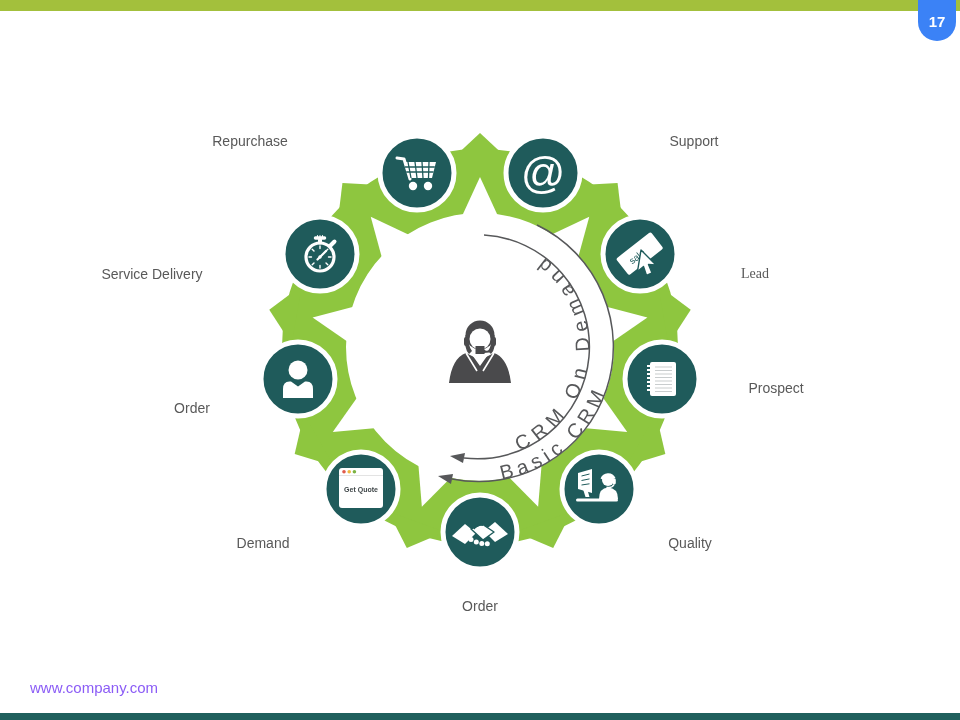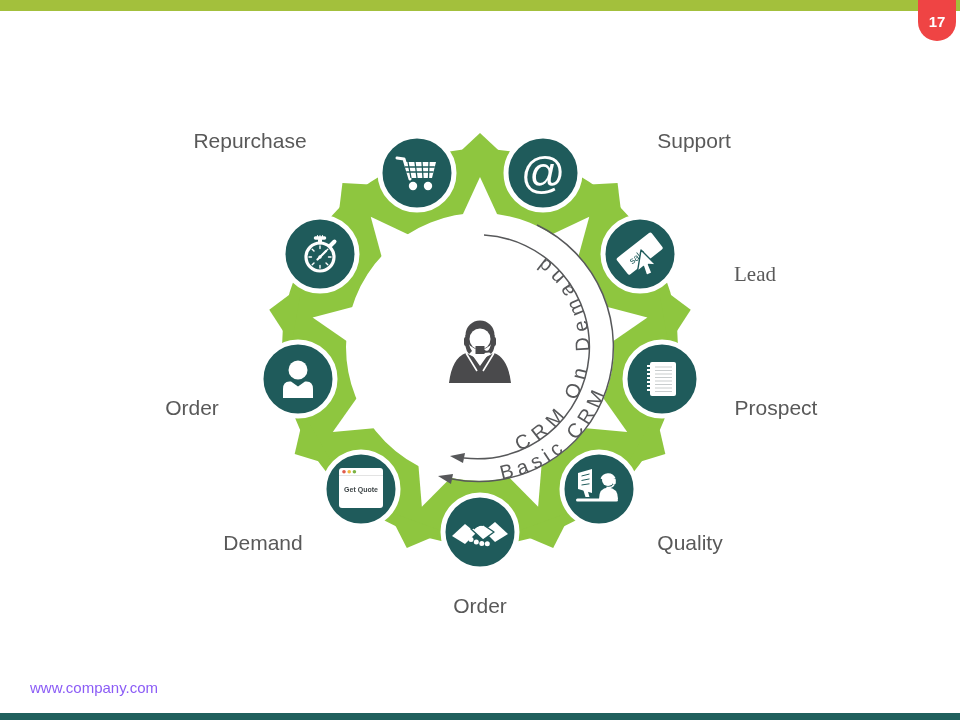--- a/index.html
+++ b/index.html
@@ -3,30 +3,30 @@
 <meta charset="utf-8">
 <style>
   html,body{margin:0;padding:0;background:#888;}
   .slide{
     position:relative;width:960px;height:720px;background:#ffffff;
     font-family:"Liberation Sans",sans-serif;overflow:hidden;margin:0 auto;
   }
   .top-bar{position:absolute;left:0;top:0;width:960px;height:11px;background:#a3c03c;}
   .bottom-bar{position:absolute;left:0;bottom:0;width:960px;height:7px;background:#20605d;}
   .page-badge{
-    position:absolute;top:0;right:4px;width:38px;height:41px;background:#ef4444;
+    position:absolute;top:0;right:4px;width:38px;height:41px;background:#3b82f6;
     border-radius:0 0 19px 19px;color:#fff;font-size:15px;font-weight:bold;
     display:flex;align-items:center;justify-content:center;padding-top:2px;box-sizing:border-box;
   }
   .slide-title{
     position:absolute;left:28px;top:16px;font-size:42px;color:#414141;
     letter-spacing:0px;white-space:nowrap;
   }
   .stage-label{
-    position:absolute;transform:translate(-50%,-50%);font-size:21px;color:#595959;
+    position:absolute;transform:translate(-50%,-50%);font-size:14px;color:#595959;
     white-space:nowrap;
   }
   .footer-url{position:absolute;left:30px;top:679px;font-size:15px;color:#8b5cf6;}
   svg{position:absolute;left:0;top:0;}
 </style>
 </head>
 <body>
 
 <div class="slide">
 
@@ -196,21 +196,22 @@
       <rect x="-4.5" y="-4" width="9" height="8" fill="#4a4a4c"></rect>
       <path d="M -31,33 Q -28,8 -14,3 L 0,10 L 14,3 Q 28,8 31,33 Z" fill="#4a4a4c"></path>
       <path d="M -8.5,4 L 0,16 L 8.5,4 L 0,8.5 Z" fill="#ffffff"></path>
       <path d="M -14,3 L -3,21 M 14,3 L 3,21" stroke="#ffffff" stroke-width="1.6" fill="none"></path>
     </g>
   </svg>
 
   <div class="stage-label" style="left:250px;top:141px;">Repurchase</div>
   <div class="stage-label" style="left:694px;top:141px;">Support</div>
   <div class="stage-label" style="left:755px;top:274px;font-family:Liberation Serif, serif;">Lead</div>
-  <div class="stage-label" style="left:776px;top:408px;">Prospect</div>
+  <div class="stage-label" style="left:776px;top:388px;">Prospect</div>
   <div class="stage-label" style="left:690px;top:543px;">Quality</div>
   <div class="stage-label" style="left:480px;top:606px;">Order</div>
   <div class="stage-label" style="left:263px;top:543px;">Demand</div>
   <div class="stage-label" style="left:192px;top:408px;">Order</div>
+  <div class="stage-label" style="left:152px;top:274px;">Service Delivery</div>
 
   <div class="footer-url">www.company.com</div>
   <div class="bottom-bar"></div>
 </div>
 
 </body></html>

